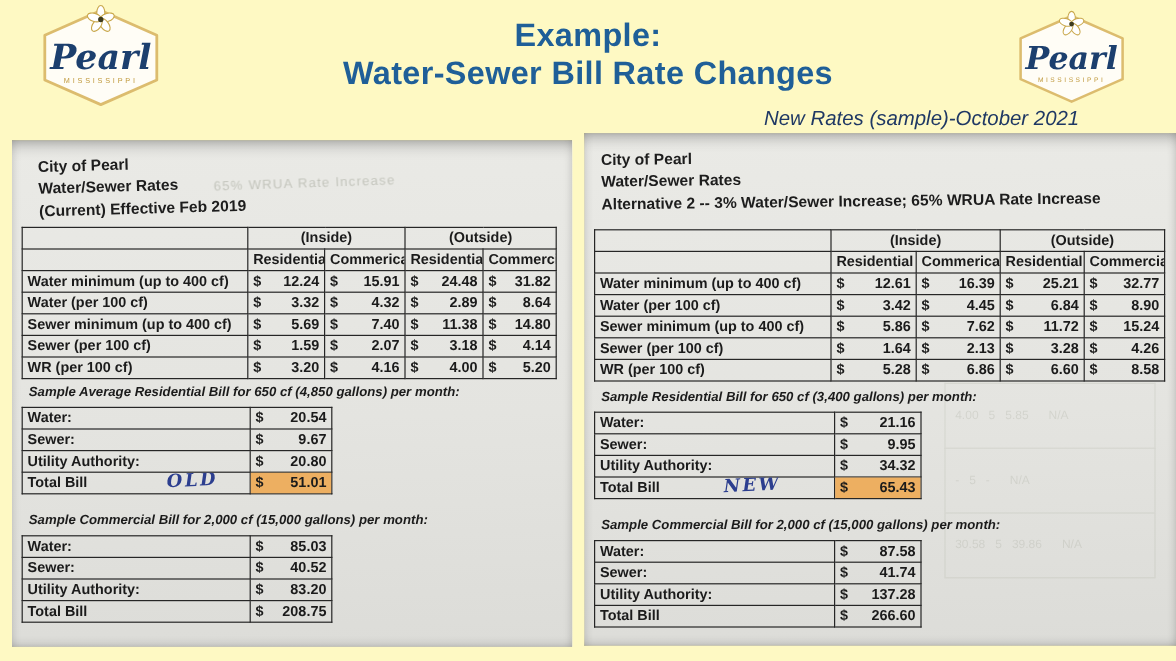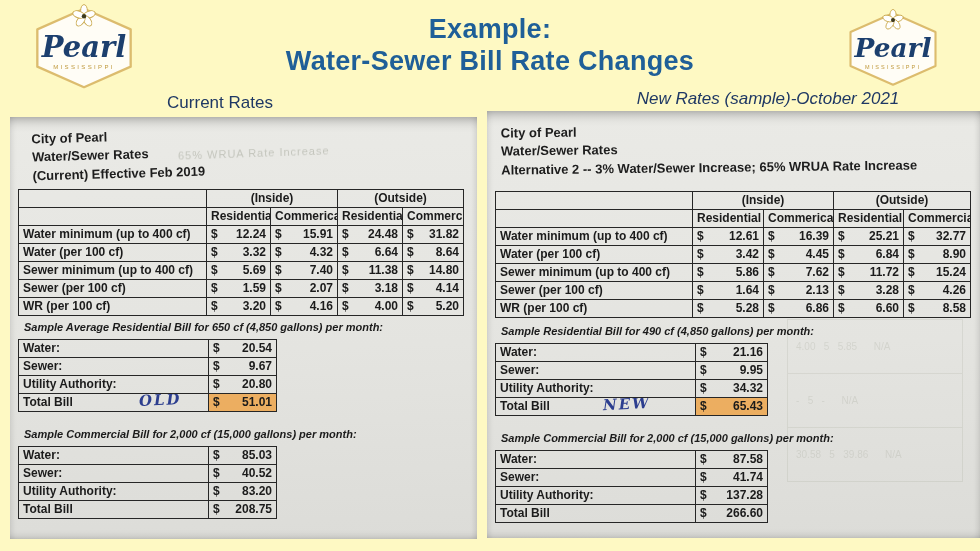--- a/index.html
+++ b/index.html
@@ -107,21 +107,20 @@
       <text x="60" y="57" text-anchor="middle" font-family="DejaVu Serif,serif" font-style="italic" font-weight="bold" font-size="31" fill="#1c3f6e">Pearl</text>
       <text x="60" y="70" text-anchor="middle" font-size="6.5" letter-spacing="2.5" fill="#c09a3e">MISSISSIPPI</text>
     </svg>
   </div>
 
   <div class="slide-title">
     <span style="display:block">Example:</span>
     <span style="display:block">Water-Sewer Bill Rate Changes</span>
   </div>
 
-  <div class="subtitle sub-left">Current Rates</div>
   <div class="subtitle sub-right">New Rates (sample)-October 2021</div>
 
   <div class="paper paper-left">
     <div class="doc-head">
       <div>City of Pearl</div>
       <div>Water/Sewer Rates</div>
       <div>(Current) Effective Feb 2019</div>
     </div>
     <div class="ghost-line">65% WRUA Rate Increase</div>
 
@@ -150,21 +149,21 @@
         <td>Water minimum (up to 400 cf)</td>
         <td class="money"><span class="cur">$</span><span class="amt">12.24</span></td>
         <td class="money"><span class="cur">$</span><span class="amt">15.91</span></td>
         <td class="money"><span class="cur">$</span><span class="amt">24.48</span></td>
         <td class="money"><span class="cur">$</span><span class="amt">31.82</span></td>
       </tr>
       <tr>
         <td>Water (per 100 cf)</td>
         <td class="money"><span class="cur">$</span><span class="amt">3.32</span></td>
         <td class="money"><span class="cur">$</span><span class="amt">4.32</span></td>
-        <td class="money"><span class="cur">$</span><span class="amt">6.64</span></td>
+        <td class="money"><span class="cur">$</span><span class="amt">2.89</span></td>
         <td class="money"><span class="cur">$</span><span class="amt">8.64</span></td>
       </tr>
       <tr>
         <td>Sewer minimum (up to 400 cf)</td>
         <td class="money"><span class="cur">$</span><span class="amt">5.69</span></td>
         <td class="money"><span class="cur">$</span><span class="amt">7.40</span></td>
         <td class="money"><span class="cur">$</span><span class="amt">11.38</span></td>
         <td class="money"><span class="cur">$</span><span class="amt">14.80</span></td>
       </tr>
       <tr>
@@ -302,21 +301,21 @@
       <tr>
         <td>WR (per 100 cf)</td>
         <td class="money"><span class="cur">$</span><span class="amt">5.28</span></td>
         <td class="money"><span class="cur">$</span><span class="amt">6.86</span></td>
         <td class="money"><span class="cur">$</span><span class="amt">6.60</span></td>
         <td class="money"><span class="cur">$</span><span class="amt">8.58</span></td>
       </tr>
     </tbody>
       </table>
 
-    <div class="cap cap-res-right">Sample Residential Bill for 490 cf (4,850 gallons) per month:</div>
+    <div class="cap cap-res-right">Sample Residential Bill for 650 cf (3,400 gallons) per month:</div>
     <table class="bt bt-res-right">
       <colgroup>
           <col style="width:200px">
           <col style="width:72px">
         </colgroup>
       <tbody>
           <tr>
         <td>Water:</td>
         <td class="money"><span class="cur">$</span><span class="amt">21.16</span></td>
       </tr>

